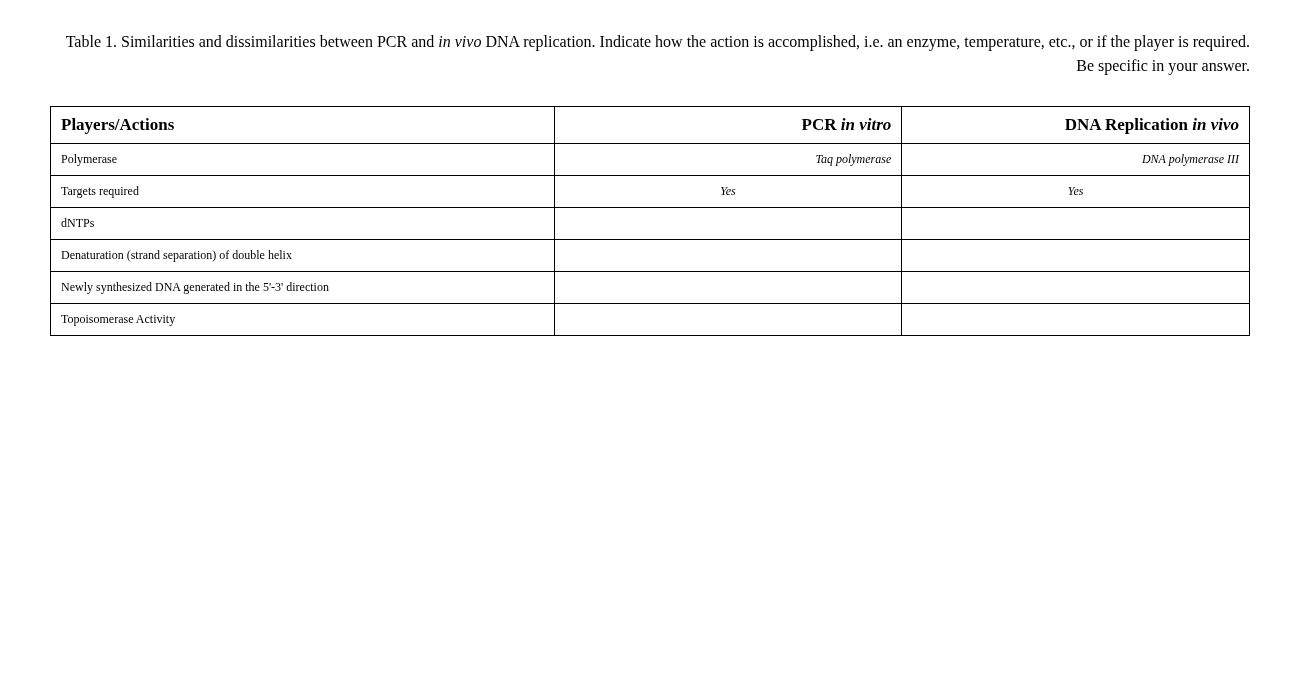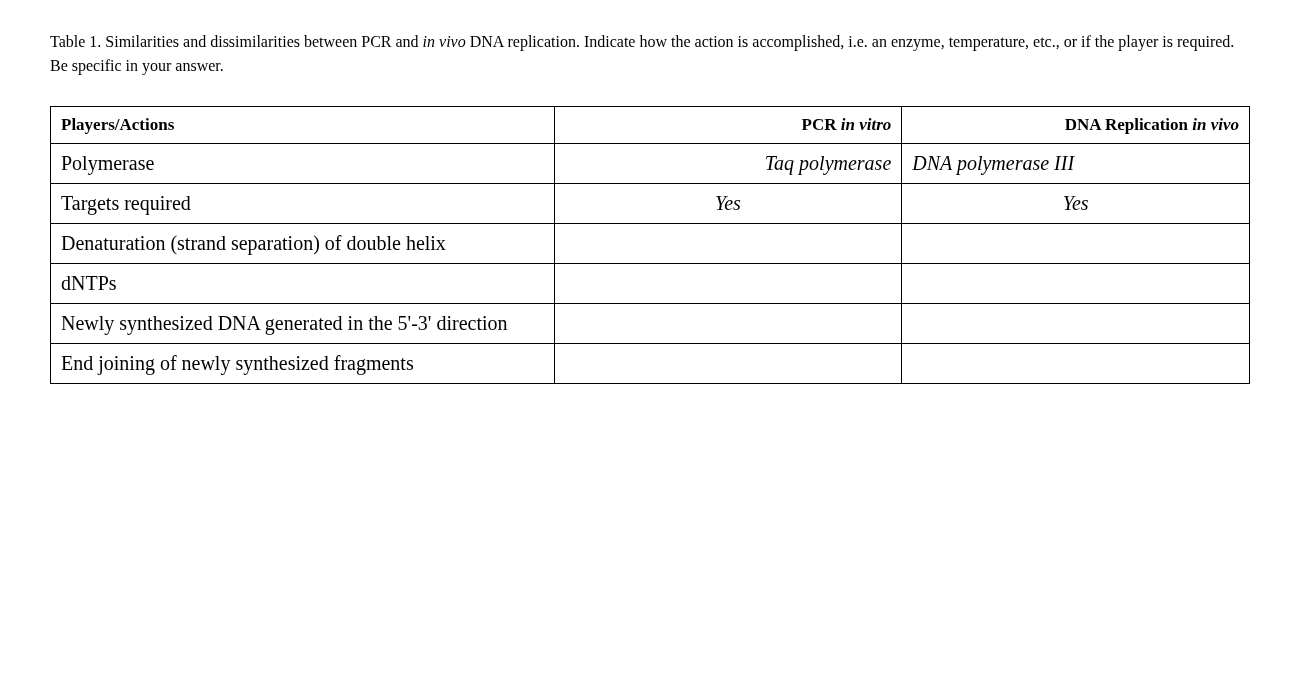--- a/index.html
+++ b/index.html
@@ -15,20 +15,21 @@
       color: #000000;
       width: 1300px;
       min-height: 700px;
       padding: 30px 50px;
     }
 
     .caption {
       margin-bottom: 28px;
       line-height: 1.5;
       font-size: 16px;
+      text-align: right;
     }
 
     .caption .italic {
       font-style: italic;
     }
 
     table {
       border-collapse: collapse;
       width: 100%;
       table-layout: fixed;
@@ -52,21 +53,21 @@
 
     thead th.col1-header {
       text-align: left;
     }
 
     thead th .italic {
       font-style: italic;
     }
 
     tbody td {
-      font-size: 20px;
+      font-size: 12px;
     }
   </style>
 </head>
 <body>
 
 <div class="caption">
   <span>Table 1. Similarities and dissimilarities between PCR and </span><span class="italic">in vivo</span><span> DNA replication. Indicate how the action is accomplished, i.e. an enzyme, temperature, etc., or if the player is required. Be specific in your answer.</span>
 </div>
 
 <table>
@@ -86,49 +87,49 @@
       <th>
         <span>DNA Replication </span><span class="italic">in vivo</span>
       </th>
     </tr>
   </thead>
   <tbody>
 
     <tr>
       <td><span class="italic">Polymerase</span></td>
       <td style="text-align:right;font-style:italic;">Taq polymerase</td>
-      <td style="text-align:left;font-style:italic;">DNA polymerase III</td>
+      <td style="text-align:right;font-style:italic;">DNA polymerase III</td>
     </tr>
 
     <tr>
       <td><span class="italic">Targets required</span></td>
       <td style="text-align:center;font-style:italic;">Yes</td>
       <td style="text-align:center;font-style:italic;">Yes</td>
     </tr>
 
     <tr>
-      <td><span>Denaturation (strand separation) of double helix</span></td>
+      <td><span>dNTPs</span></td>
       <td></td>
       <td></td>
     </tr>
 
     <tr>
-      <td><span>dNTPs</span></td>
+      <td><span>Denaturation (strand separation) of double helix</span></td>
       <td></td>
       <td></td>
     </tr>
 
 
     <tr>
       <td><span>Newly synthesized DNA generated in the 5'-3' direction</span></td>
       <td></td>
       <td></td>
     </tr>
 
 
-
     <tr>
-      <td><span>End joining of newly synthesized fragments</span></td>
+      <td><span>Topoisomerase Activity</span></td>
       <td></td>
       <td></td>
     </tr>
+
   </tbody>
 </table>
 
 </body></html>

